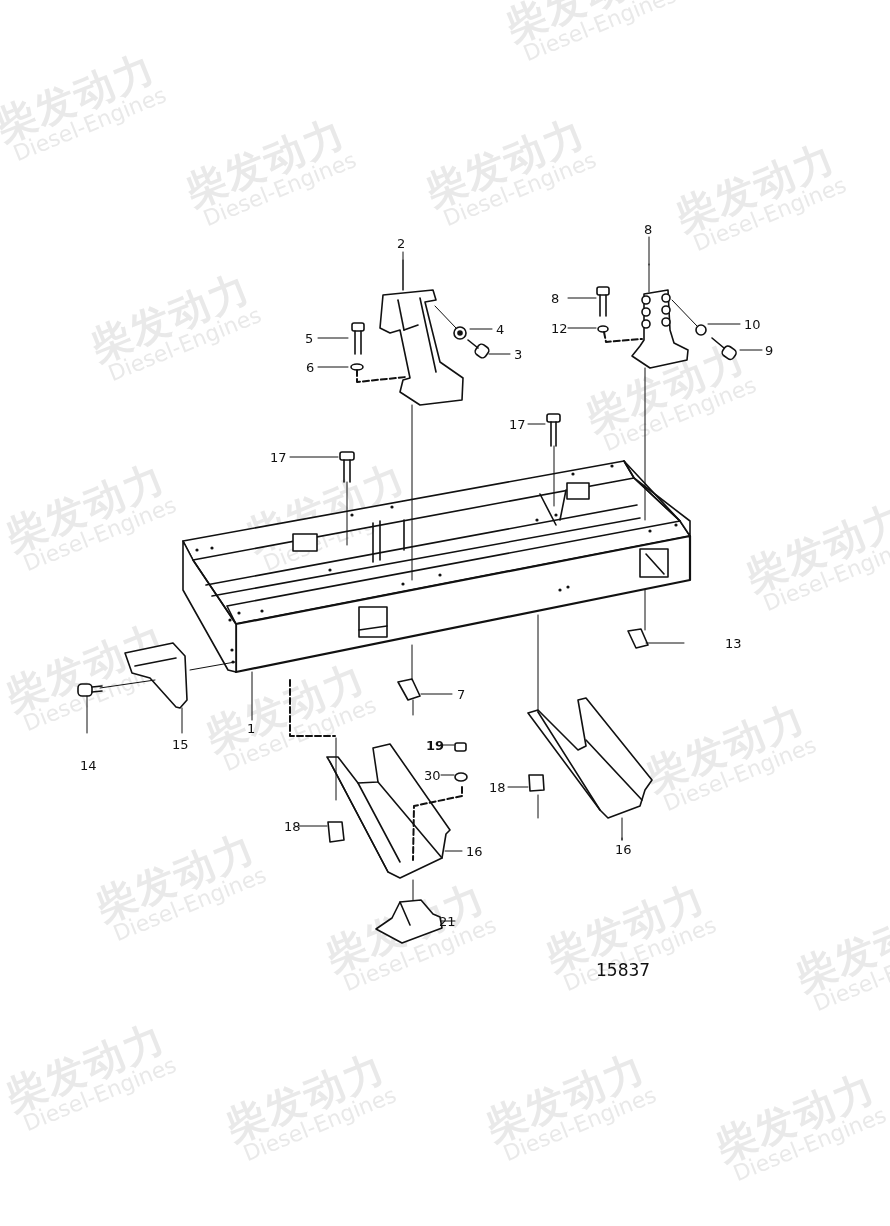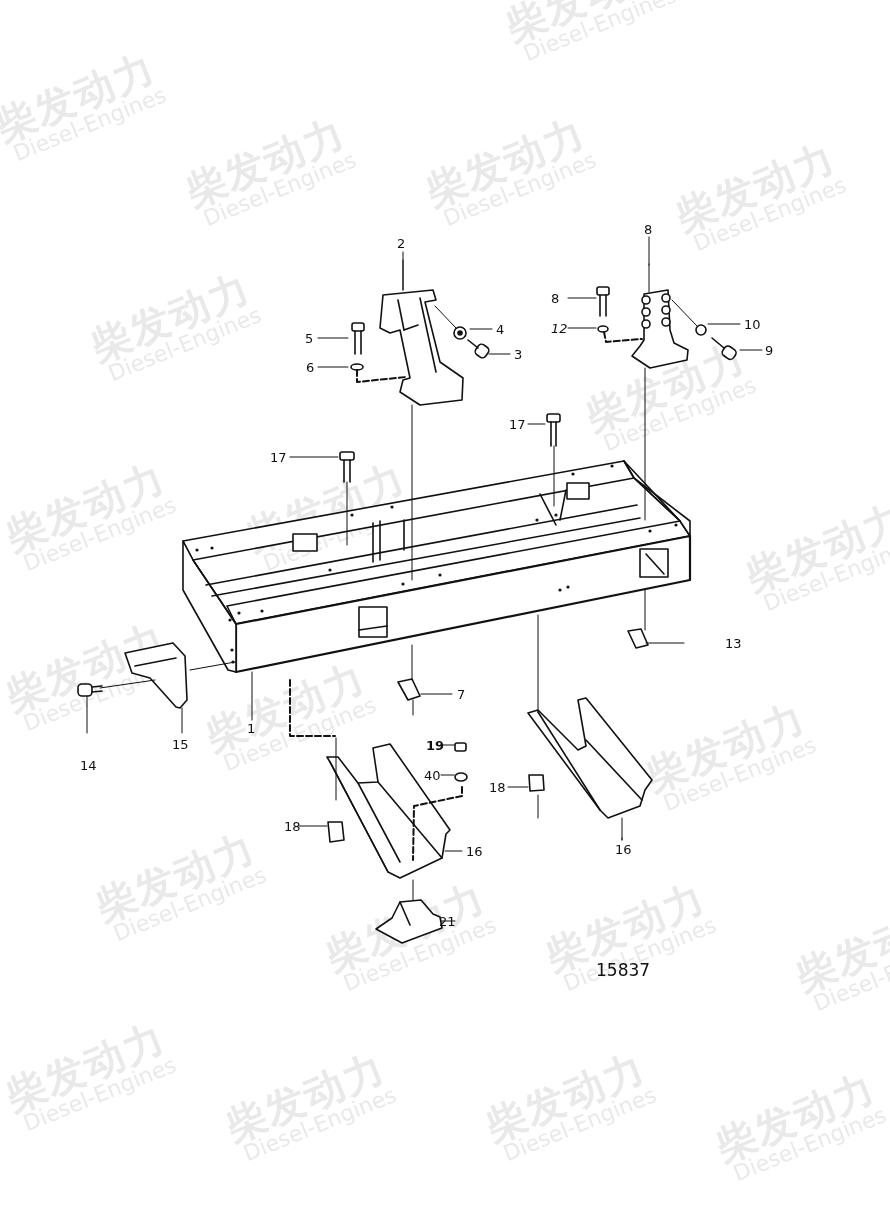--- a/index.html
+++ b/index.html
@@ -292,28 +292,28 @@
   <span class="callout" style="left:397px;top:237px;">2</span>
   <span class="callout" style="left:514px;top:348px;">3</span>
   <span class="callout" style="left:496px;top:323px;">4</span>
   <span class="callout" style="left:305px;top:332px;">5</span>
   <span class="callout" style="left:306px;top:361px;">6</span>
   <span class="callout" style="left:457px;top:688px;">7</span>
   <span class="callout" style="left:644px;top:223px;">8</span>
   <span class="callout" style="left:765px;top:344px;">9</span>
   <span class="callout" style="left:744px;top:318px;">10</span>
   <span class="callout" style="left:551px;top:292px;">8</span>
-  <span class="callout" style="left:551px;top:322px;font-style:italic;">12</span>
+  <span class="callout" style="left:551px;top:322px;">12</span>
   <span class="callout" style="left:688px;top:637px;margin-left:37px;">13</span>
   <span class="callout" style="left:80px;top:738px;margin-top:21px;">14</span>
   <span class="callout" style="left:172px;top:738px;">15</span>
   <span class="callout" style="left:466px;top:845px;">16</span>
   <span class="callout" style="left:615px;top:843px;">16</span>
   <span class="callout" style="left:270px;top:451px;">17</span>
   <span class="callout" style="left:509px;top:418px;">17</span>
   <span class="callout" style="left:284px;top:820px;">18</span>
   <span class="callout" style="left:489px;top:781px;">18</span>
   <span class="callout" style="left:426px;top:739px;font-weight:bold;">19</span>
-  <span class="callout" style="left:424px;top:769px;">40</span>
+  <span class="callout" style="left:424px;top:769px;">30</span>
   <span class="callout" style="left:439px;top:915px;">21</span>
 
   <span class="drawing-id" style="left:596px;top:960px;">15837</span>
 </div>
 
 </body></html>

